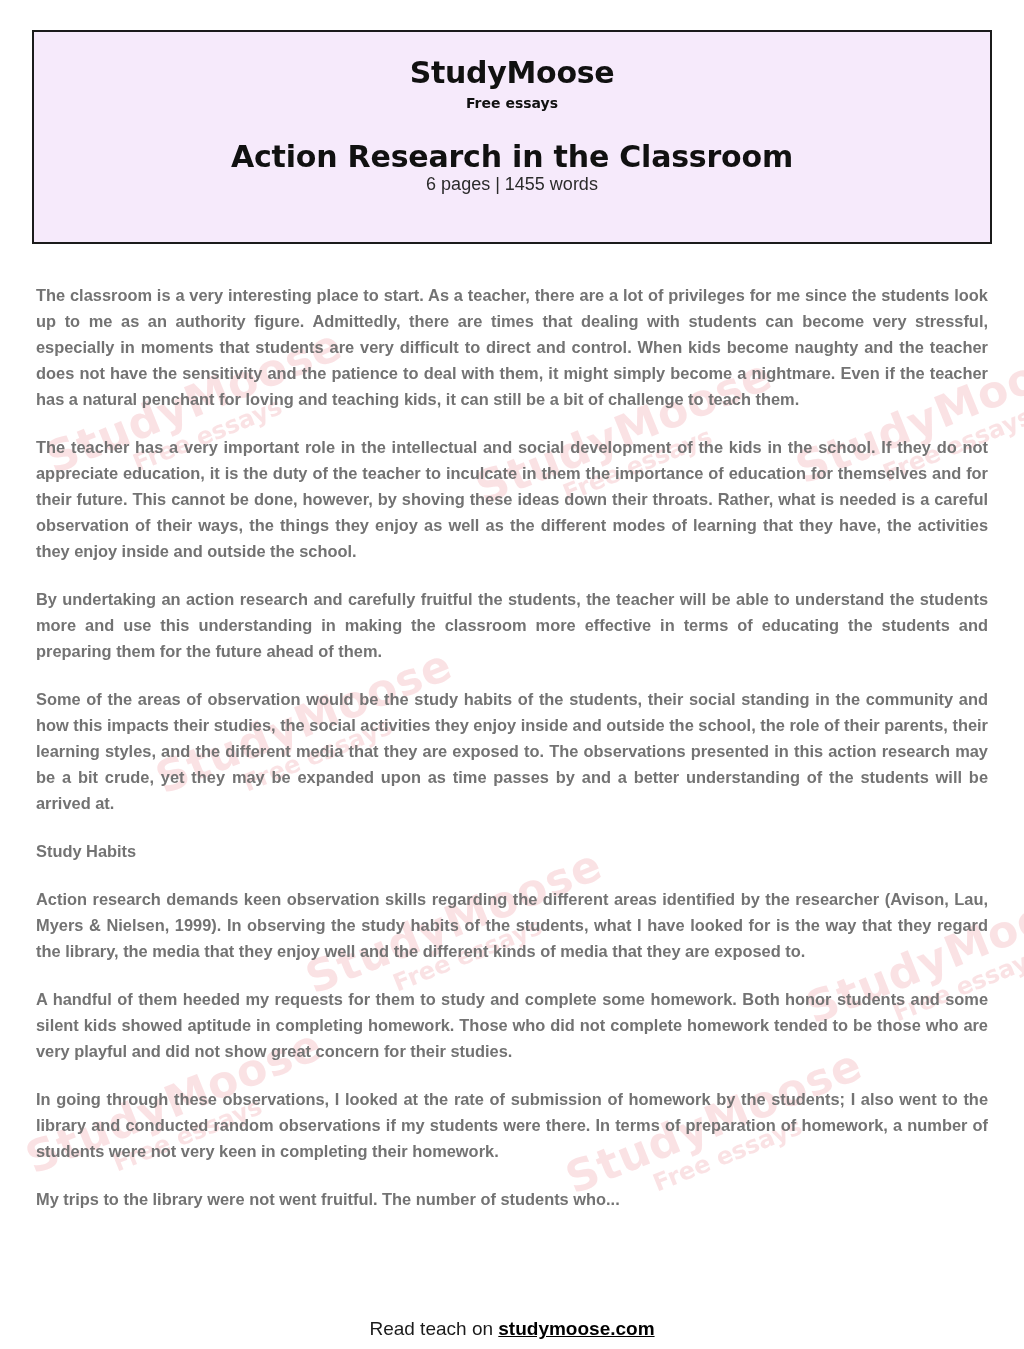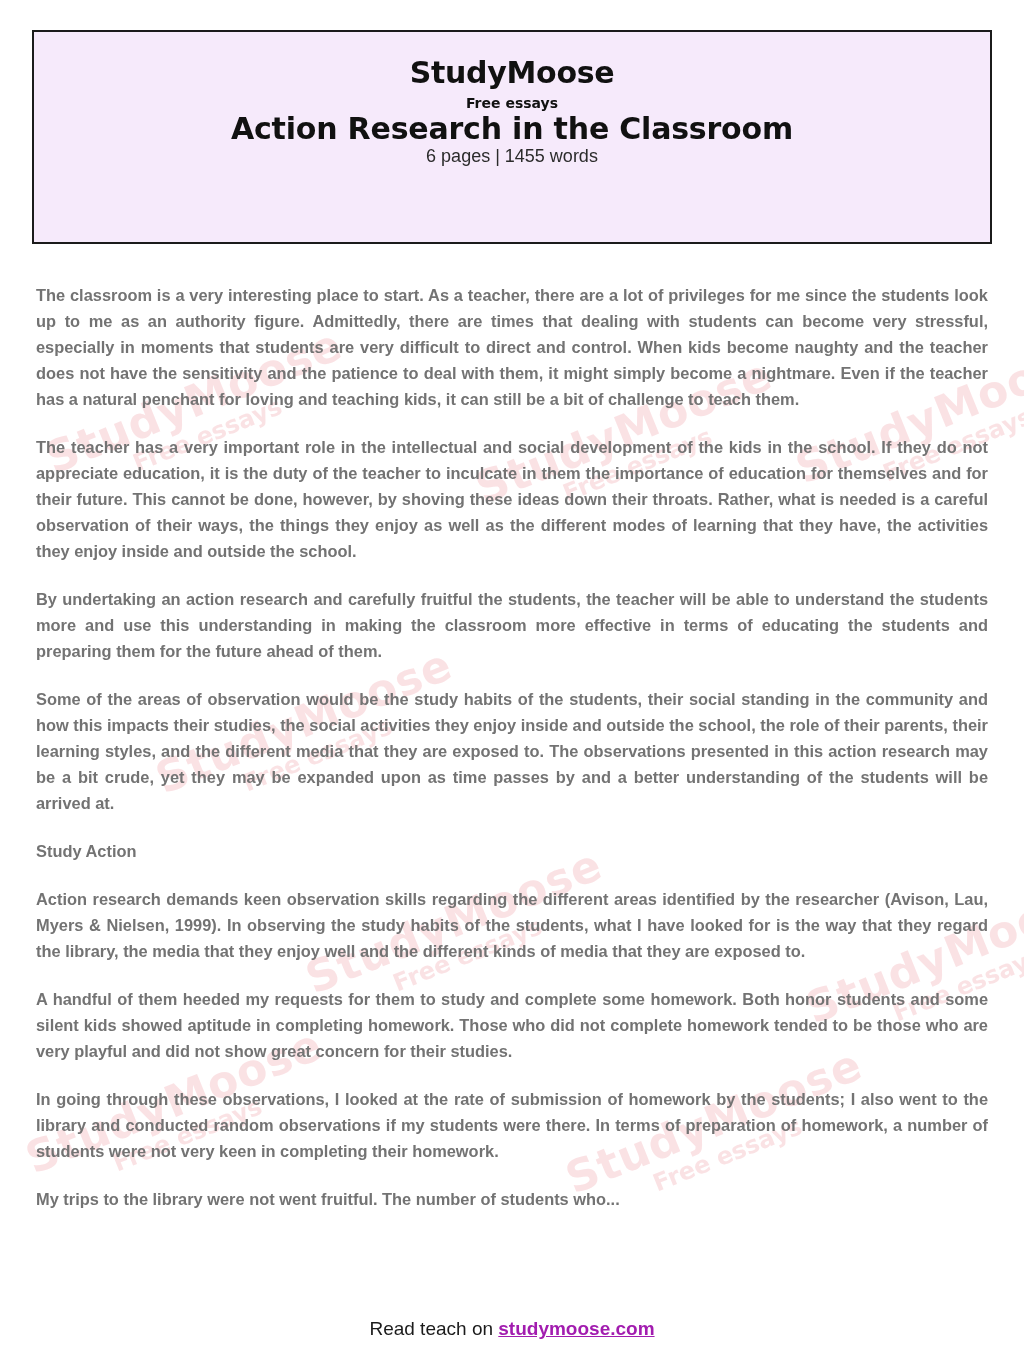--- a/index.html
+++ b/index.html
@@ -76,20 +76,21 @@
     font-weight: bold;
     font-size: 14px;
     color: #111111;
     margin-top: 6px;
   }
   .doc-title {
     font-family: "DejaVu Sans", sans-serif;
     font-weight: bold;
     font-size: 30px;
     color: #111111;
+    margin-top: 28px;
     text-align: center;
     letter-spacing: -0.2px;
   }
   .doc-meta {
     font-family: "Liberation Sans", sans-serif;
     font-size: 18px;
     color: #2b2b2b;
   }
 
   
@@ -118,21 +119,21 @@
     top: 1288px;
     text-align: center;
     font-family: "Liberation Sans", sans-serif;
     font-size: 19px;
     color: #1b1b1b;
     z-index: 3;
   }
   .doc-footer .site-link {
     font-weight: bold;
     text-decoration: underline;
-    color: #a21caf;
+    color: #000000;
   }
 </style>
 </head>
 <body>
 
 <div id="watermark-layer">
   <div class="wm wm-a" style="left:40px; top:440px;">
     <span class="wm-main">StudyMoose</span>
     <span class="wm-sub">Free essays</span>
   </div>
@@ -173,21 +174,21 @@
     <div class="brand-tagline">Free essays</div>
     <div class="doc-title">Action Research in the Classroom</div>
     <div class="doc-meta">6 pages | 1455 words</div>
   </div>
 
   <div class="doc-body">
     <p>The classroom is a very interesting place to start. As a teacher, there are a lot of privileges for me since the students look up to me as an authority figure. Admittedly, there are times that dealing with students can become very stressful, especially in moments that students are very difficult to direct and control. When kids become naughty and the teacher does not have the sensitivity and the patience to deal with them, it might simply become a nightmare. Even if the teacher has a natural penchant for loving and teaching kids, it can still be a bit of challenge to teach them.</p>
     <p> The teacher has a very important role in the intellectual and social development of the kids in the school. If they do not appreciate education, it is the duty of the teacher to inculcate in them the importance of education for themselves and for their future. This cannot be done, however, by shoving these ideas down their throats. Rather, what is needed is a careful observation of their ways, the things they enjoy as well as the different modes of learning that they have, the activities they enjoy inside and outside the school.</p>
     <p>By undertaking an action research and carefully fruitful the students, the teacher will be able to understand the students more and use this understanding in making the classroom more effective in terms of educating the students and preparing them for the future ahead of them.</p>
     <p>Some of the areas of observation would be the study habits of the students, their social standing in the community and how this impacts their studies, the social activities they enjoy inside and outside the school, the role of their parents, their learning styles, and the different media that they are exposed to. The observations presented in this action research may be a bit crude, yet they may be expanded upon as time passes by and a better understanding of the students will be arrived at.</p>
-    <p class="plain">Study Action</p>
+    <p class="plain">Study Habits</p>
     <p>Action research demands keen observation skills regarding the different areas identified by the researcher (Avison, Lau, Myers &amp; Nielsen, 1999). In observing the study habits of the students, what I have looked for is the way that they regard the library, the media that they enjoy well and the different kinds of media that they are exposed to.</p>
     <p>A handful of them heeded my requests for them to study and complete some homework. Both honor students and some silent kids showed aptitude in completing homework. Those who did not complete homework tended to be those who are very playful and did not show great concern for their studies.</p>
     <p>In going through these observations, I looked at the rate of submission of homework by the students; I also went to the library and conducted random observations if my students were there. In terms of preparation of homework, a number of students were not very keen in completing their homework.</p>
     <p class="plain">My trips to the library were not went fruitful. The number of students who...</p>
   </div>
 
   <div class="doc-footer">
     <span>Read teach on </span><a class="site-link" href="#">studymoose.com</a>
   </div>
 

